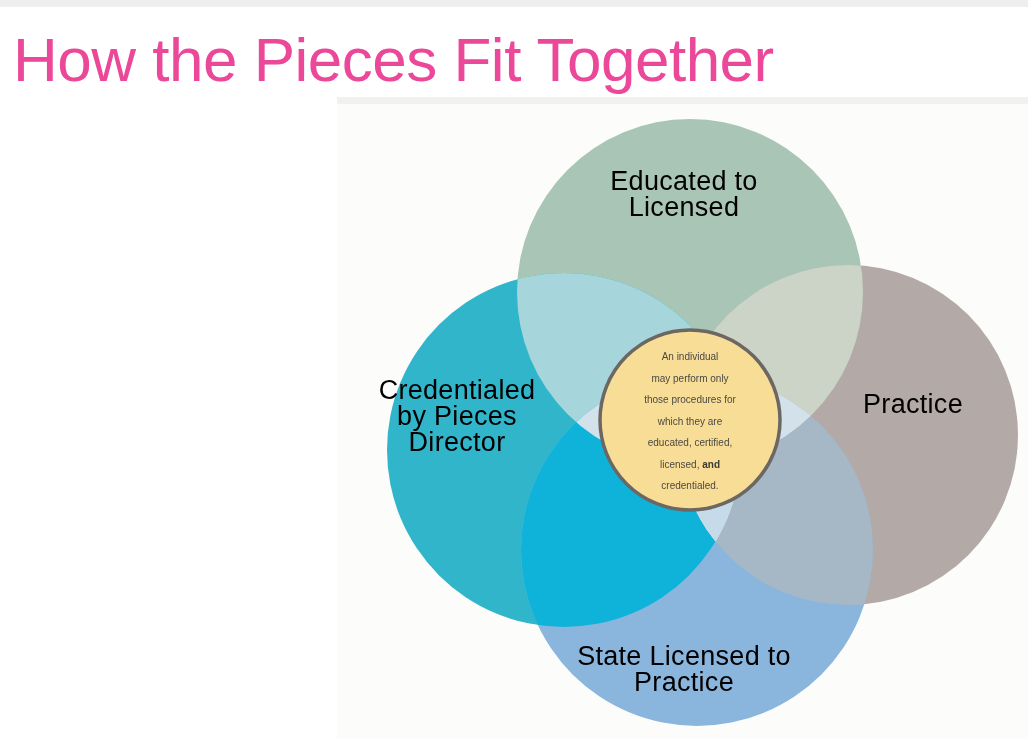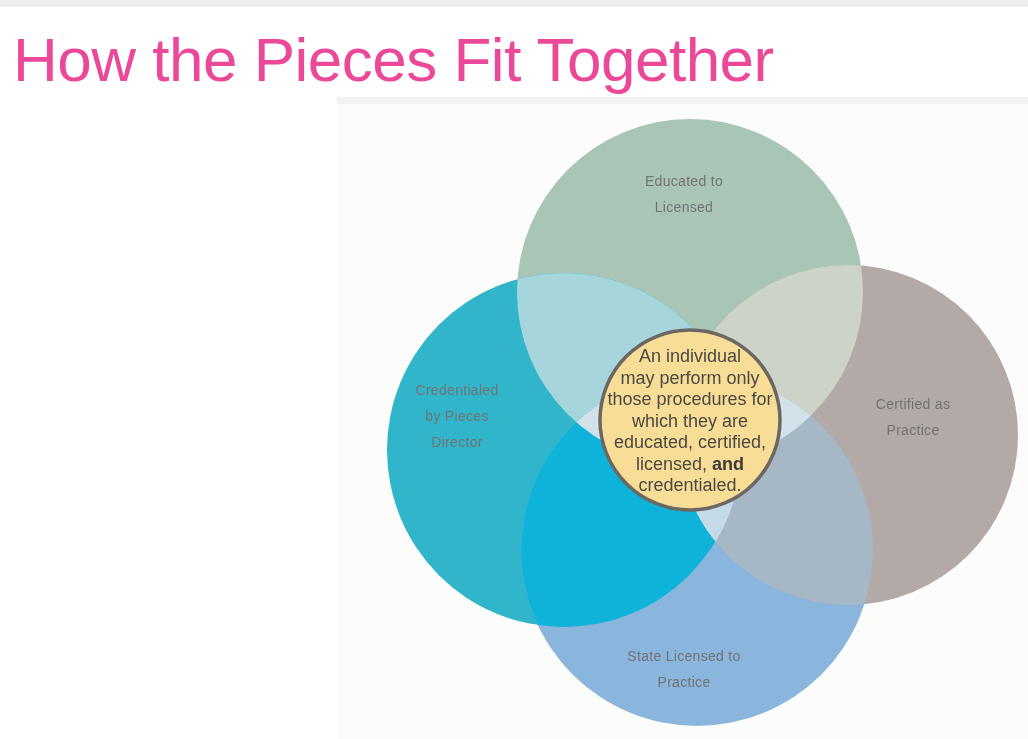--- a/index.html
+++ b/index.html
@@ -23,34 +23,34 @@
     white-space: nowrap;
   }
   .venn-wrap {
     position: absolute; left: 0; top: 0;
     width: 1028px; height: 739px;
   }
   svg.venn { position: absolute; left: 0; top: 0; }
   .vlabel {
     position: absolute;
     text-align: center;
-    font-size: 14px;
+    font-size: 27px;
     line-height: 26px;
     letter-spacing: 0.3px;
-    color: #737373;
+    color: #000000;
   }
   .vlabel.top    { left: 574px; top: 168px; width: 220px; }
   .vlabel.left   { left: 347px; top: 377px; width: 220px; }
   .vlabel.right  { left: 803px; top: 391px; width: 220px; }
   .vlabel.bottom { left: 574px; top: 619px; width: 220px; margin-top: 24px; }
   .center-text {
     position: absolute;
     left: 595px; top: 346px; width: 190px;
     text-align: center;
-    font-size: 18px;
+    font-size: 10px;
     line-height: 21.5px;
     color: #4b4944;
   }
   .center-text b { font-weight: 700; color: #3c3a35; }
 </style>
 </head>
 <body>
 
 <div class="top-strip"></div>
 
@@ -104,21 +104,20 @@
     <div>Licensed</div>
   </div>
 
   <div class="vlabel left">
     <div>Credentialed</div>
     <div>by Pieces</div>
     <div>Director</div>
   </div>
 
   <div class="vlabel right">
-    <div>Certified as</div>
     <div>Practice</div>
   </div>
 
   <div class="vlabel bottom">
     <div>State Licensed to</div>
     <div>Practice</div>
   </div>
 
   <div class="center-text">
     <div>An individual</div>

